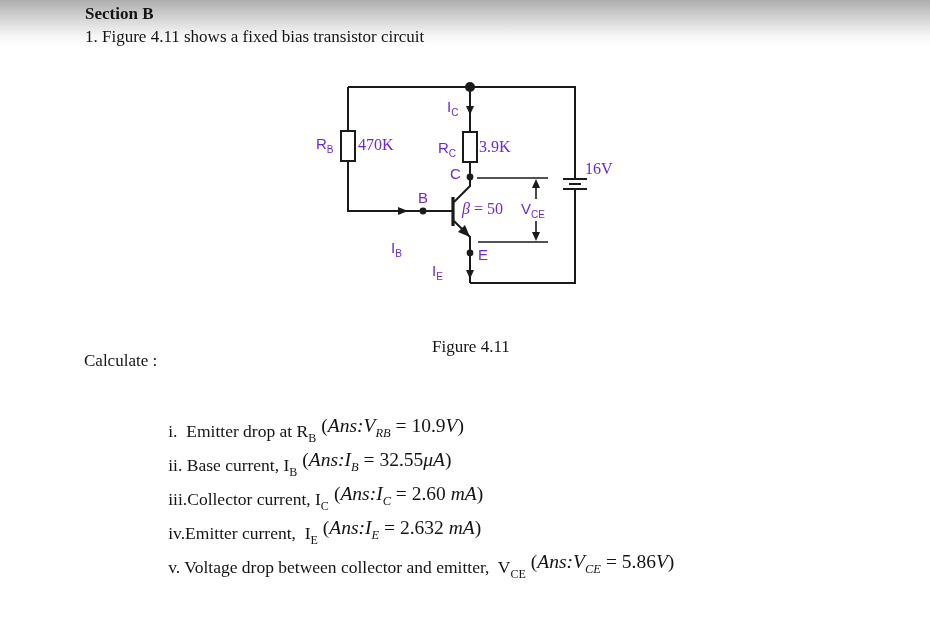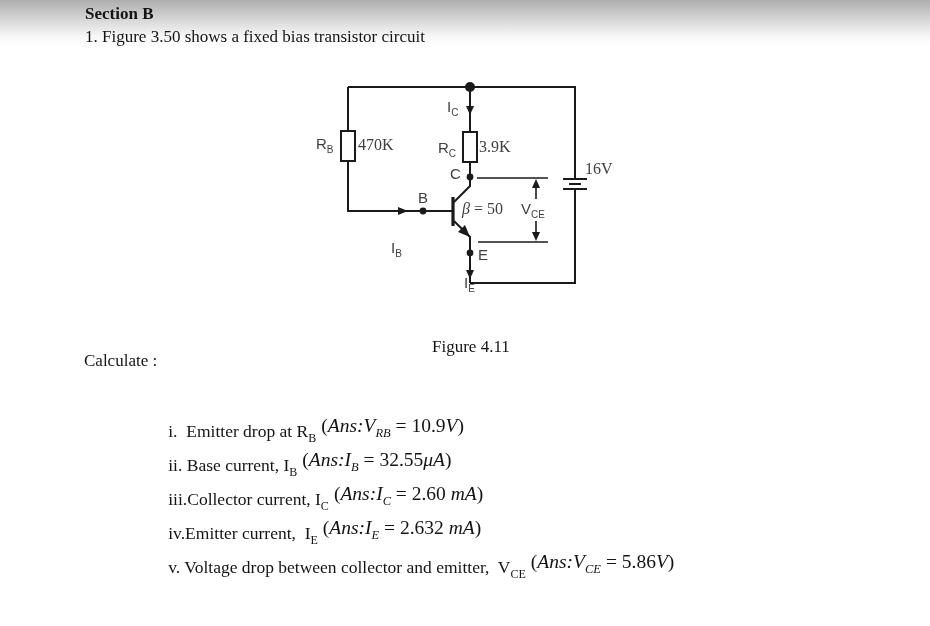--- a/index.html
+++ b/index.html
@@ -15,21 +15,21 @@
   .section-title { position:absolute; left:85px; top:4px; font-size:17px; font-weight:bold; }
   .question-line { position:absolute; left:85px; top:27px; font-size:17px; white-space:pre; }
   .figure-caption { position:absolute; left:432px; top:329px; font-size:17px;margin-top:8px; }
   .calculate { position:absolute; left:84px; top:351px; font-size:17px; }
 
   
   .circuit { position:absolute; left:300px; top:75px; width:330px; height:225px; }
   .circuit svg { position:absolute; left:0; top:0; }
   .clabel {
     position:absolute; font-family:"Liberation Sans", sans-serif;
-    font-size:15px; color:#404040; line-height:1; white-space:pre;
+    font-size:15px; color:#6d28d9; line-height:1; white-space:pre;
   }
   .clabel sub { font-size:10px; line-height:1; }
   .cval { font-family:"Liberation Serif", serif; font-size:16px; }
   .beta { font-family:"Liberation Serif", serif; font-size:16px; }
 
   
   .items { position:absolute; left:142px; top:399px; }
   .item { height:34px; font-size:17.5px; white-space:pre; }
   .item .num { display:inline-block; }
   .item sub.tsub { font-size:12px; }
@@ -38,21 +38,21 @@
   .ans sub.asub { font-size:12.5px; }
 </style>
 </head>
 <body>
 
 <div class="page">
 
   <div class="top-fade"></div>
 
   <div class="section-title">Section B</div>
-  <div class="question-line">1. Figure 3.50 shows a fixed bias transistor circuit</div>
+  <div class="question-line">1. Figure 4.11 shows a fixed bias transistor circuit</div>
 
   <div class="circuit">
     <svg width="330" height="225" viewBox="0 0 330 225">
       <g stroke="#1a1a1a" stroke-width="2" fill="none">
 
         <path d="M48 12 H275 V104"></path>
 
         <path d="M275 114 V208 H170"></path>
 
         <path d="M48 12 V56"></path>
@@ -99,21 +99,21 @@
     <div class="clabel" style="left:138px; top:65px;"><span>R</span><sub>C</sub></div>
     <div class="clabel cval" style="left:179px; top:64px;">3.9K</div>
 
     <div class="clabel" style="left:147px; top:24px;"><span>I</span><sub>C</sub></div>
 
     <div class="clabel" style="left:150px; top:91px;">C</div>
     <div class="clabel" style="left:118px; top:115px;">B</div>
     <div class="clabel" style="left:178px; top:172px;">E</div>
 
     <div class="clabel" style="left:91px; top:141px;margin-top:24px;"><span>I</span><sub>B</sub></div>
-    <div class="clabel" style="left:164px; top:188px;margin-top:12px;"><span>I</span><sub>E</sub></div>
+    <div class="clabel" style="left:132px; top:188px;"><span>I</span><sub>E</sub></div>
 
     <div class="clabel beta" style="left:162px; top:126px;"><i>β</i><span> = 50</span></div>
 
     <div class="clabel" style="left:221px; top:126px;"><span>V</span><sub>CE</sub></div>
 
     <div class="clabel cval" style="left:285px; top:86px;">16V</div>
   </div>
 
   <div class="figure-caption">Figure 4.11</div>
   <div class="calculate">Calculate :</div>

